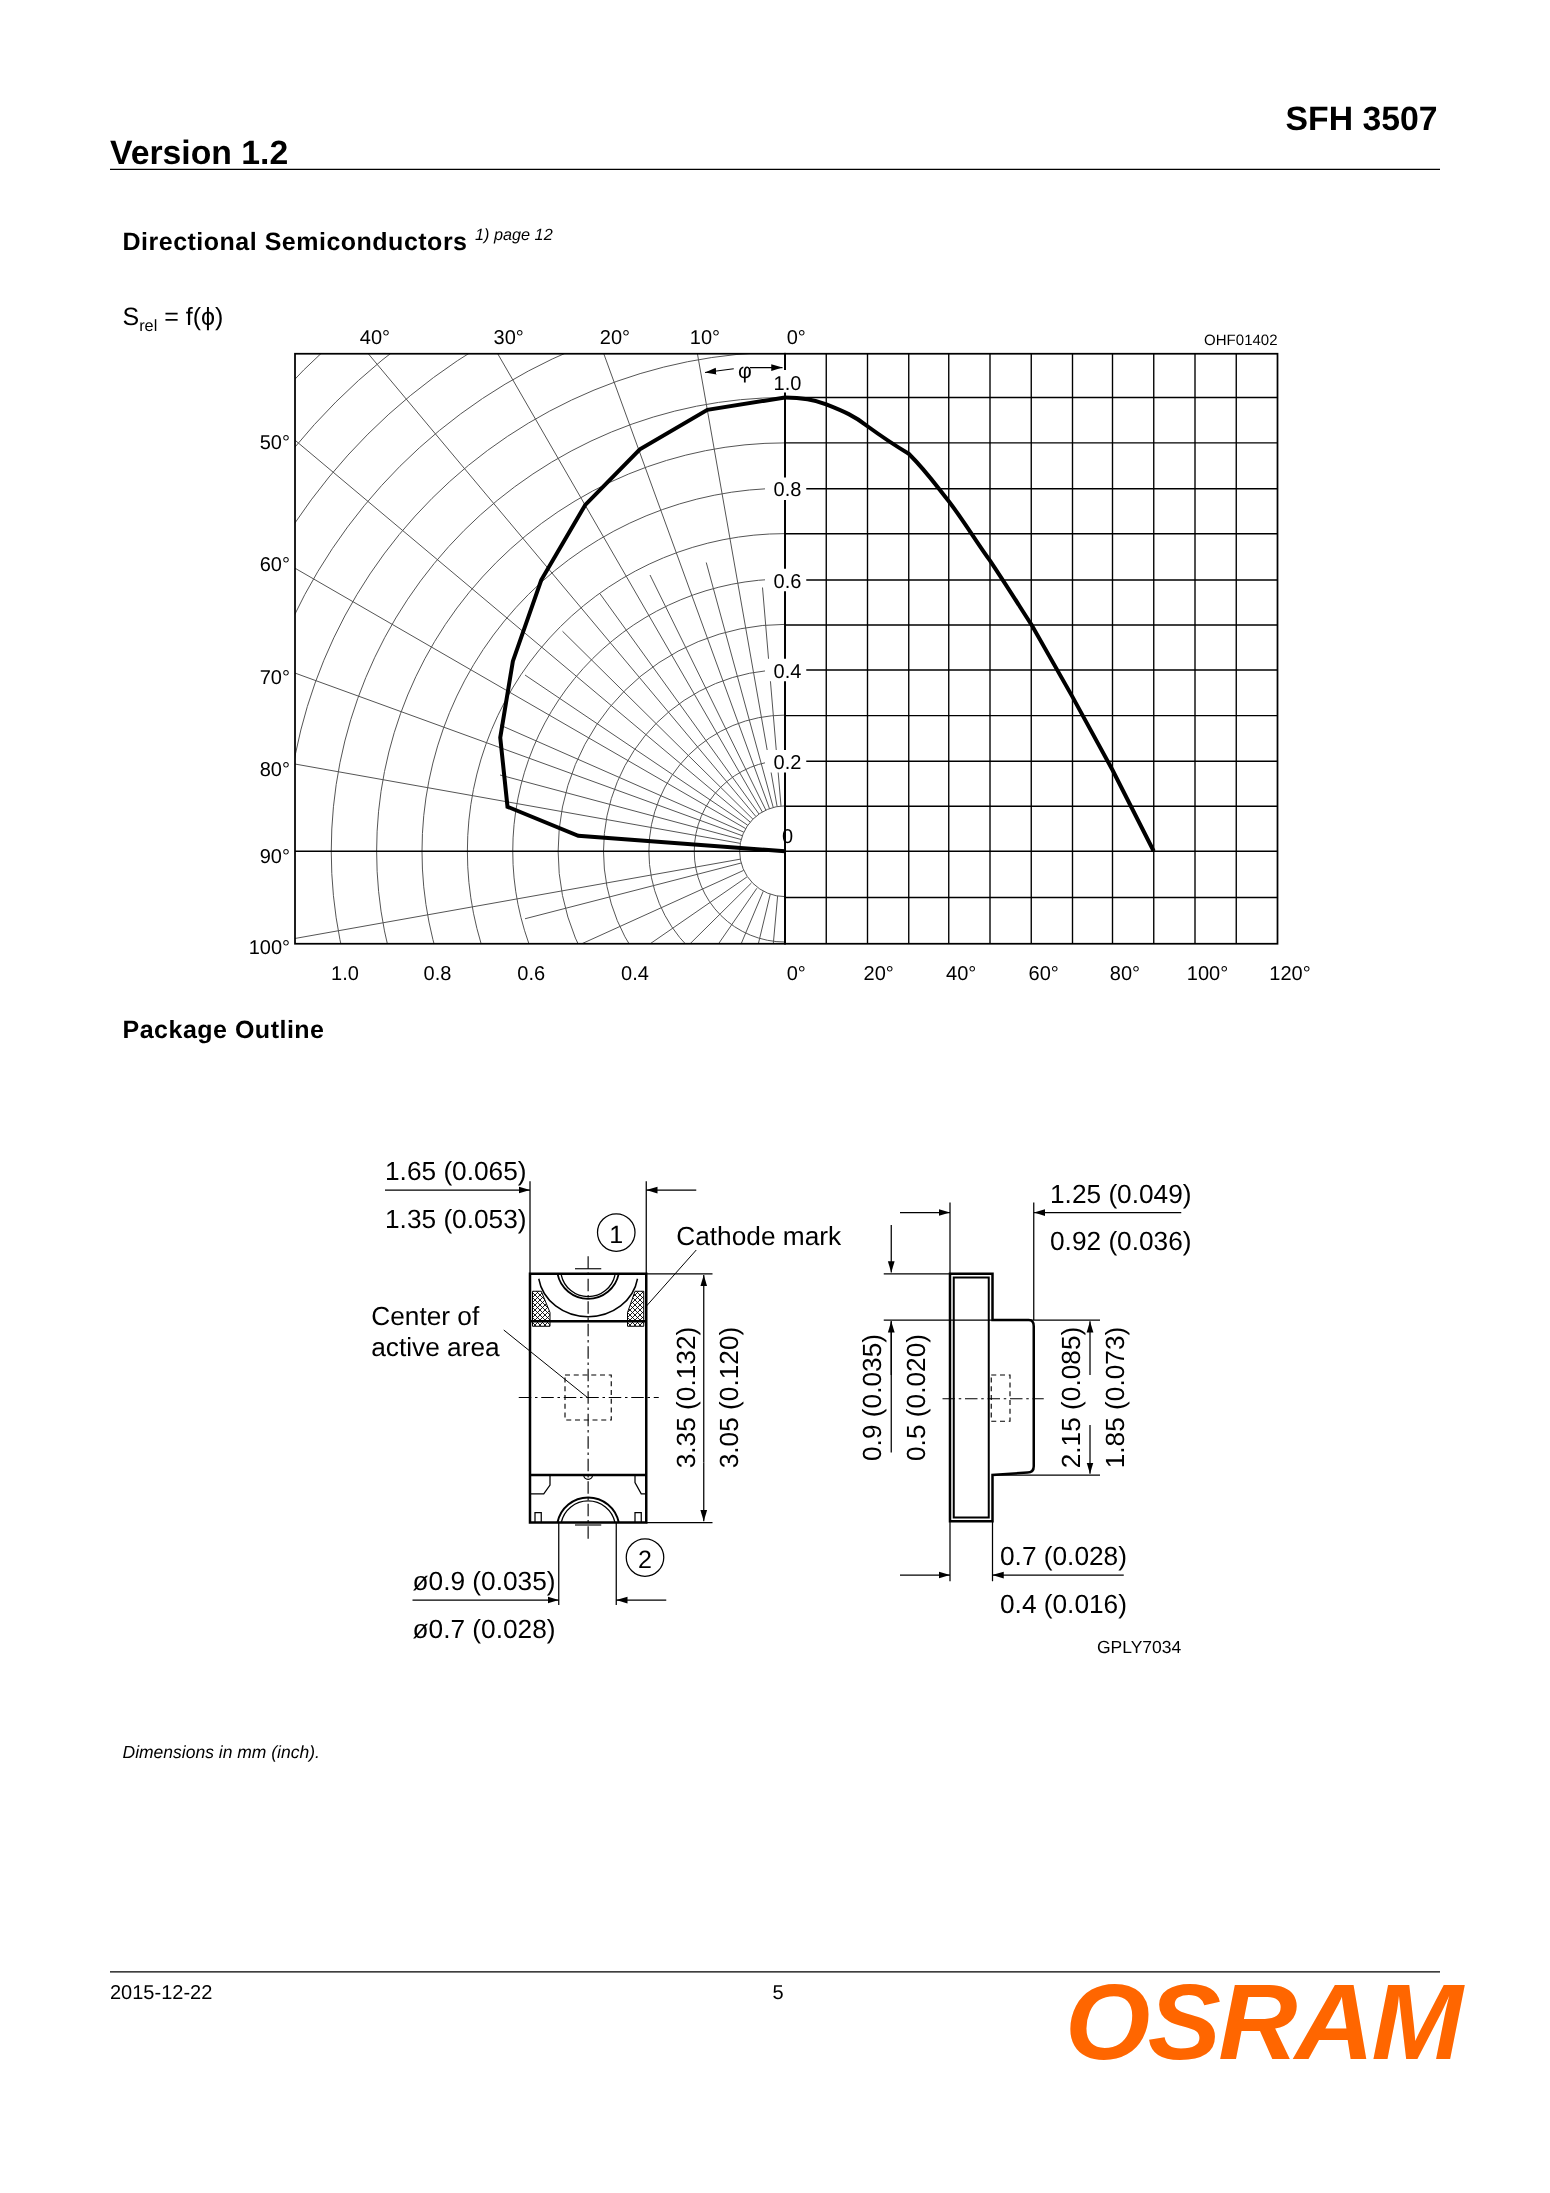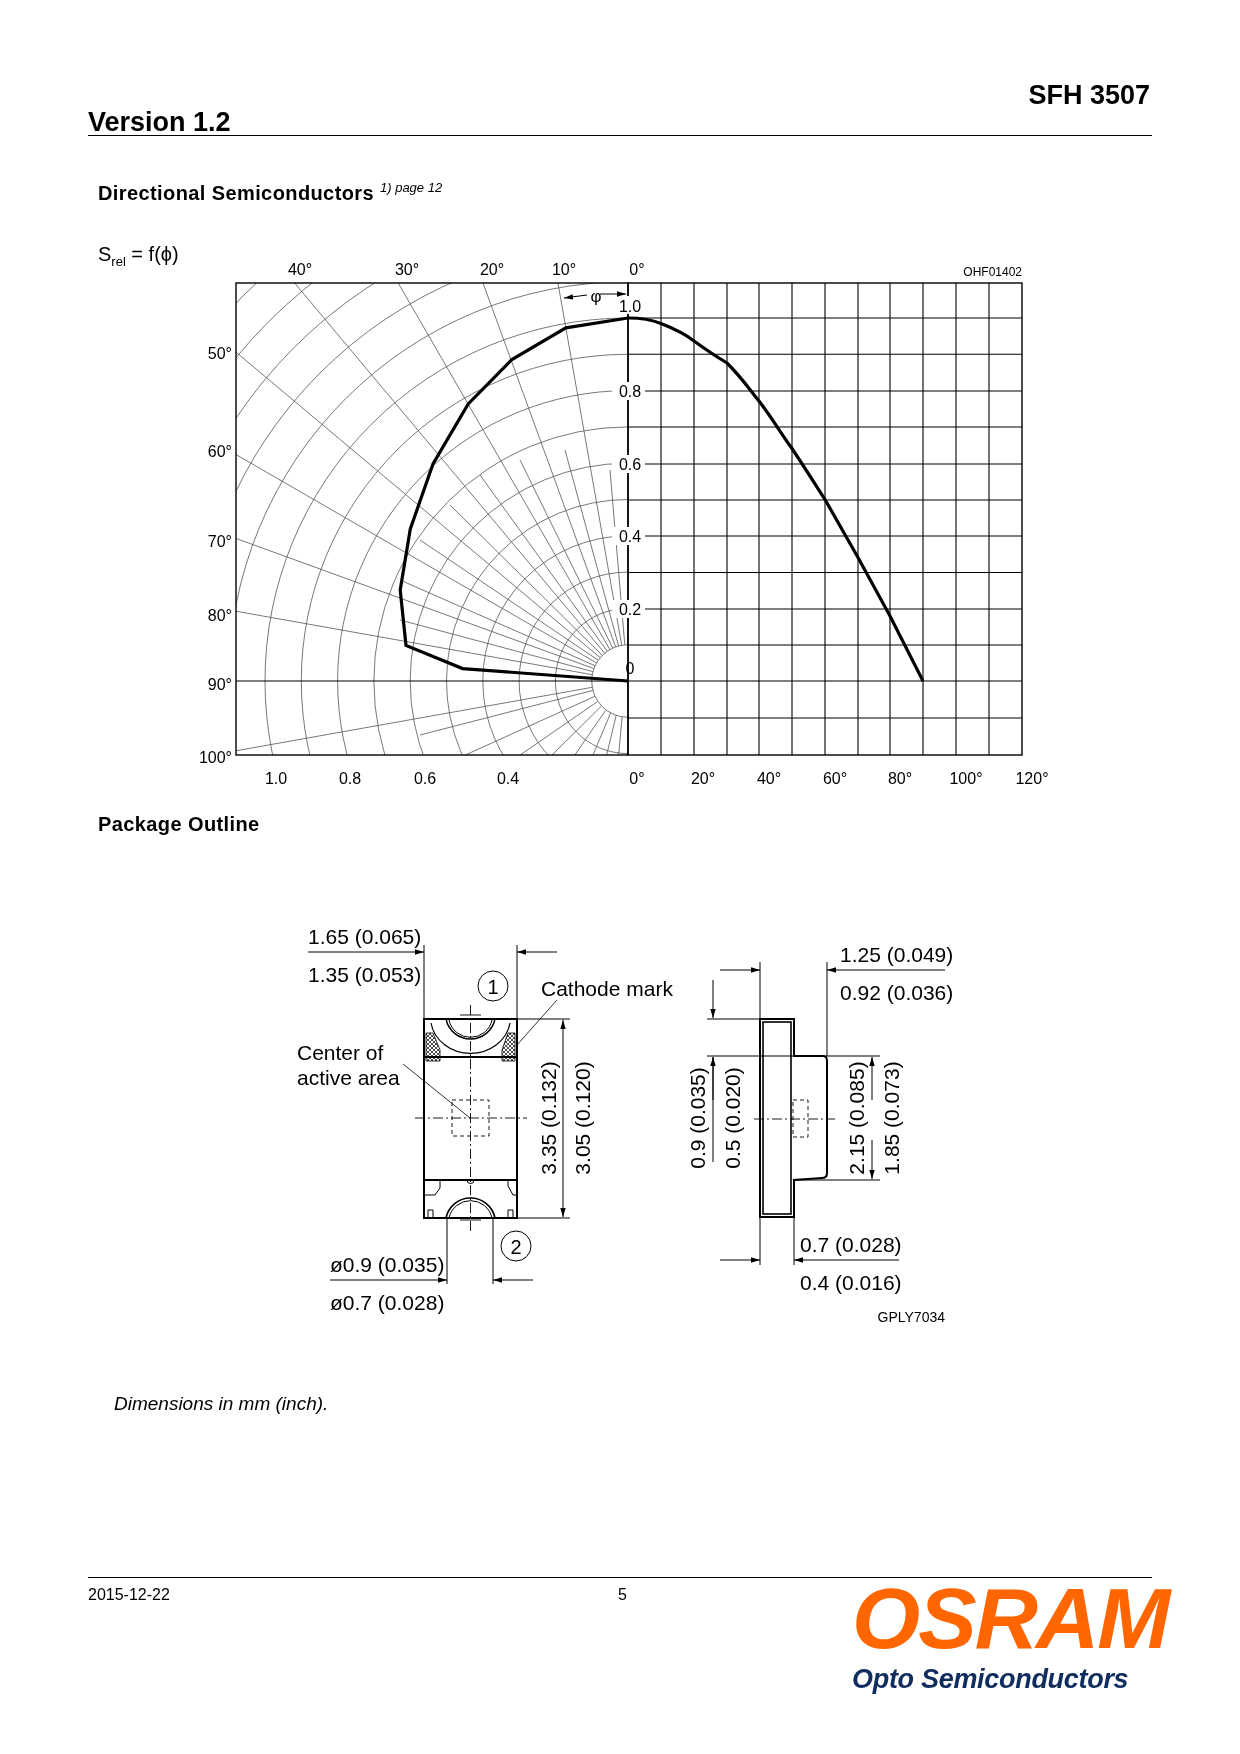--- a/index.html
+++ b/index.html
@@ -5,21 +5,21 @@
   html, body { margin: 0; padding: 0; background: #ffffff; }
   body { width: 1240px; height: 1754px; position: relative; overflow: hidden;
          font-family: "Liberation Sans", "DejaVu Sans", sans-serif; color: #000; }
   .abs { position: absolute; white-space: nowrap; }
   .hdr { font-weight: bold; font-size: 27px; top: 80px; }
   .rule { position: absolute; left: 88px; width: 1064px; height: 0; border-top: 1.5px solid #000; }
   .sec { font-weight: bold; font-size: 20px; letter-spacing: 0.4px; }
   .footnote { font-size: 13px; font-style: italic; font-weight: normal; vertical-align: super; letter-spacing: 0; }
   .formula { font-size: 20px; }
   .formula sub { font-size: 13px; }
-  .note { font-style: italic; font-size: 19px; margin-left: 16px; }
+  .note { font-style: italic; font-size: 14px; }
   .foot { font-size: 16px; }
   svg { position: absolute; left: 0; top: 0; }
   svg text { font-family: "Liberation Sans", "DejaVu Sans", sans-serif; }
   .logo { position: absolute; left: 852px; top: 1580px; width: 310px; font-style: italic; }
   .logo-main { color: #ff6600; font-weight: bold; font-size: 86px; line-height: 76px;
                letter-spacing: -2px; transform: scaleX(1.02); transform-origin: left; }
   .logo-sub { color: #0f2d5e; font-weight: bold; font-size: 27px; margin-top: 8px; letter-spacing: -0.3px; }
 </style>
 </head>
 <body>
@@ -294,14 +294,13 @@
 <div class="abs sec" style="left:98px; top:813px;">Package Outline</div>
 
 <div class="abs note" style="left:98px; top:1393px;">Dimensions in mm (inch).</div>
 
 <div class="rule" style="top:1577px;"></div>
 <div class="abs foot" style="left:88px; top:1586px;">2015-12-22</div>
 <div class="abs foot" style="left:618px; top:1586px;">5</div>
 
 <div class="logo">
   <div class="logo-main">OSRAM</div>
-  <div class="logo-sub">Opto Semiconductors</div>
 </div>
 
 </body></html>

